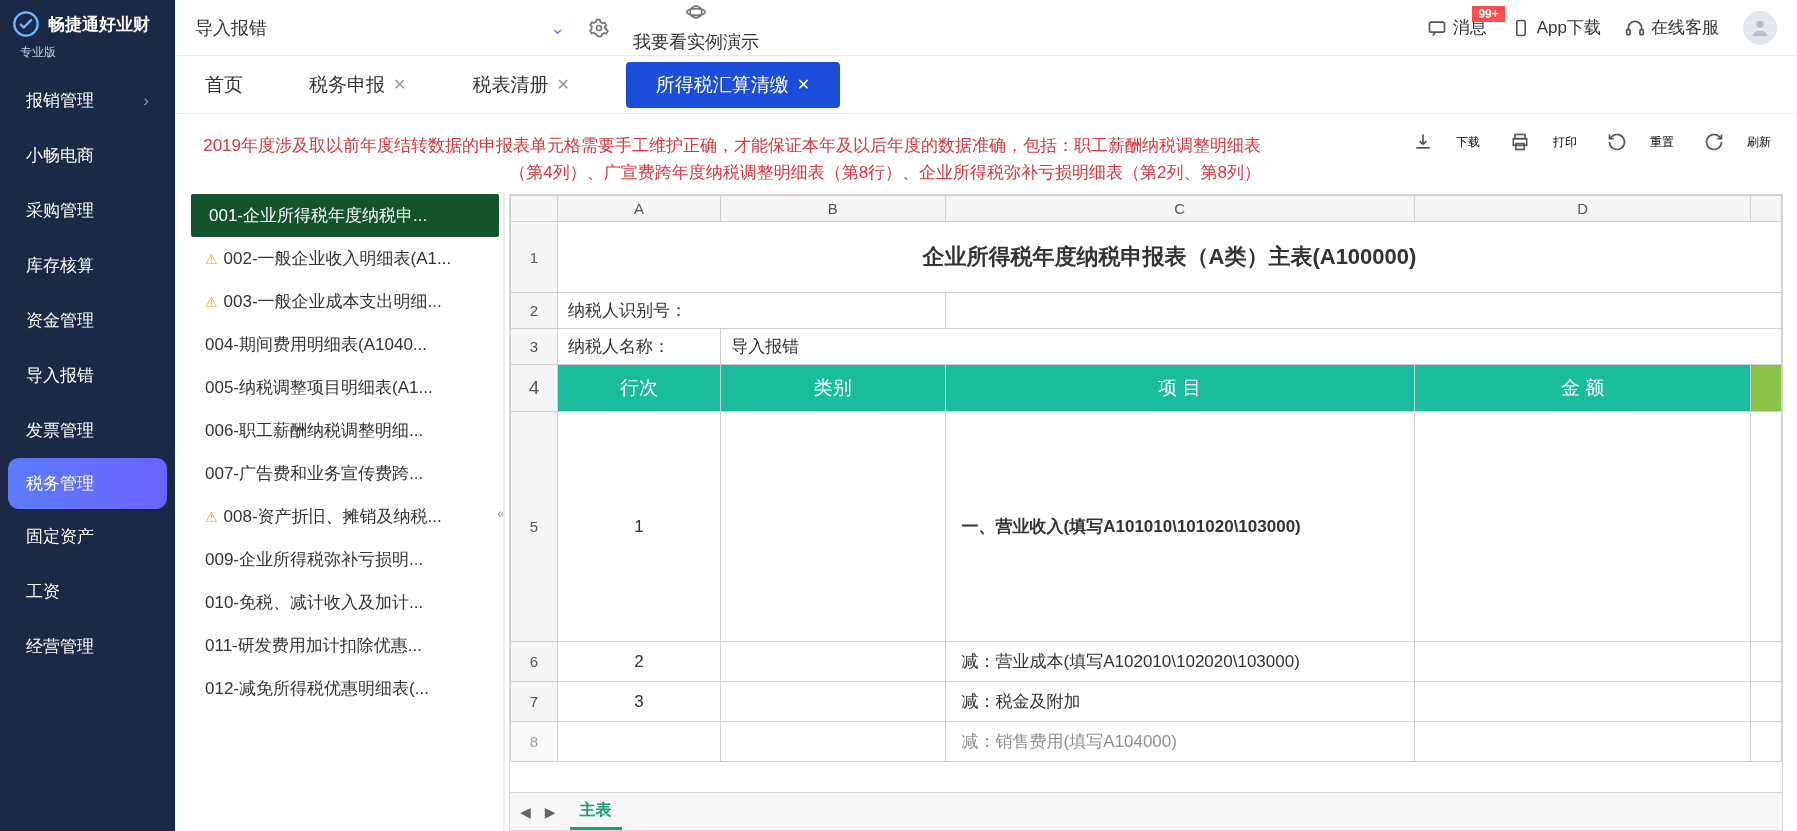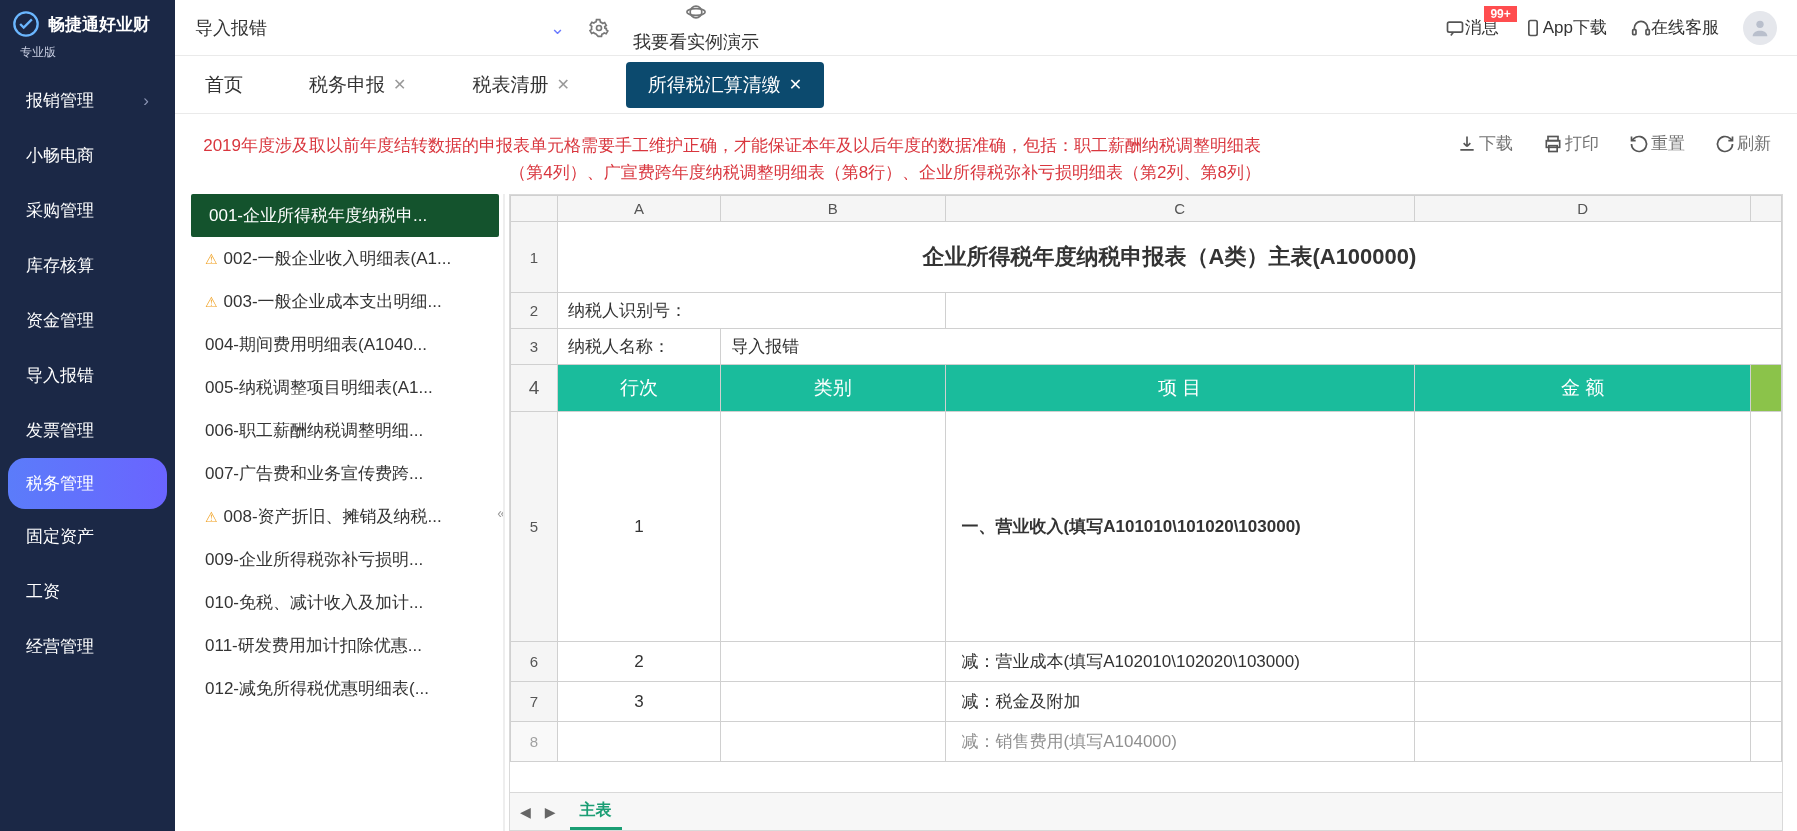--- a/index.html
+++ b/index.html
@@ -8,49 +8,49 @@
 
     
     .sidebar { width:175px; background:#1b2846; color:#fff; display:flex; flex-direction:column; }
     .brand   { display:flex; align-items:center; padding:10px 12px; }
     .brand svg { width:28px; height:28px; margin-right:8px; }
     .brand-title { font-size:17px; font-weight:600; }
     .brand-sub   { font-size:12px; padding-left:20px; margin-top:-4px; color:#c7cde0; }
     .side-list { margin-top:12px; flex:1; overflow:hidden; }
     .side-item { padding:16px 26px; font-size:17px; cursor:pointer; display:flex; align-items:center; gap:8px; }
     .side-item.has-chevron::after { content:"›"; margin-left:auto; color:#8b94b3; }
-    .side-item.active { background:linear-gradient(90deg,#5b7cfa,#6a64ff); border-radius:17px; margin:0 8px; padding:14px 18px; }
+    .side-item.active { background:linear-gradient(90deg,#5b7cfa,#6a64ff); border-radius:11px; margin:0 8px; padding:14px 18px; }
     .side-item .dot { width:8px; height:8px; border-radius:50%; background:#ff4d4f; display:inline-block; }
 
     
     .main { flex:1; display:flex; flex-direction:column; min-width:0; }
 
     
     .topbar { display:flex; align-items:center; height:56px; border-bottom:1px solid #eaeaea; padding:0 20px; gap:24px; }
     .company-select { flex:0 0 370px; display:flex; align-items:center; color:#333; font-size:18px; }
     .company-select .chev { margin-left:auto; color:#6b7bff; font-size:18px; }
     .gear { color:#666; }
     .demo-link { display:flex; align-items:center; gap:8px; color:#333; font-size:18px;flex-direction:column; }
     .spacer { flex:1; }
-    .tb-action { display:flex; align-items:center; color:#333; font-size:17px; cursor:pointer; position:relative; }
+    .tb-action { display:flex; align-items:center; gap:6px; color:#333; font-size:17px; cursor:pointer; position:relative; }
     .badge { position:absolute; top:-10px; right:-18px; background:#ff4d4f; color:#fff; font-size:12px; border-radius:0; padding:1px 6px; font-weight:700; }
     .avatar { width:34px; height:34px; border-radius:50%; background:#e5e7ec; display:flex; align-items:center; justify-content:center; }
 
     
     .tabs { display:flex; align-items:center; height:58px; border-bottom:1px solid #eaeaea; padding:0 20px; gap:46px; font-size:19px; }
     .tab { display:flex; gap:8px; align-items:center; cursor:pointer; padding:6px 10px; }
     .tab .close { color:#999; font-size:16px; }
-    .tab.active { background:#0c4a6e; color:#fff; border-radius:4px; padding:10px 22px; }
+    .tab.active { background:#1d4ed8; color:#fff; border-radius:4px; padding:10px 30px; }
     .tab.active .close { color:#fff; }
 
     
     .notice-row { display:flex; padding:18px 26px 8px; align-items:flex-start; gap:24px; }
     .notice { color:#d9363e; font-size:17px; line-height:1.6; max-width:1060px;text-align:right; }
     .toolbar { display:flex; gap:30px; margin-left:auto; }
-    .tbtn { display:flex; align-items:center; gap:2px; color:#737373; font-size:17px; cursor:pointer; white-space:nowrap; }
+    .tbtn { display:flex; align-items:center; gap:23px; color:#000000; font-size:12px; cursor:pointer; white-space:nowrap; }
 
     
     .content { flex:1; display:flex; min-height:0; padding:0 0 0 12px; }
     .tree-panel { width:318px; border-right:2px solid #eee; overflow:hidden; position:relative; }
     .tree-item  { padding:10px 18px 10px 18px; font-size:17px; white-space:nowrap; overflow:hidden; text-overflow:ellipsis; cursor:pointer; display:flex; align-items:center; gap:6px; }
     .tree-item.sel { background:#14532d; color:#fff; border-radius:2px; margin:0 4px; }
     .tree-item .warn { color:#f0a020; font-size:14px; }
     .collapse-handle { position:absolute; right:-2px; top:50%; transform:translateY(-50%); color:#999; font-size:14px; }
 
     

